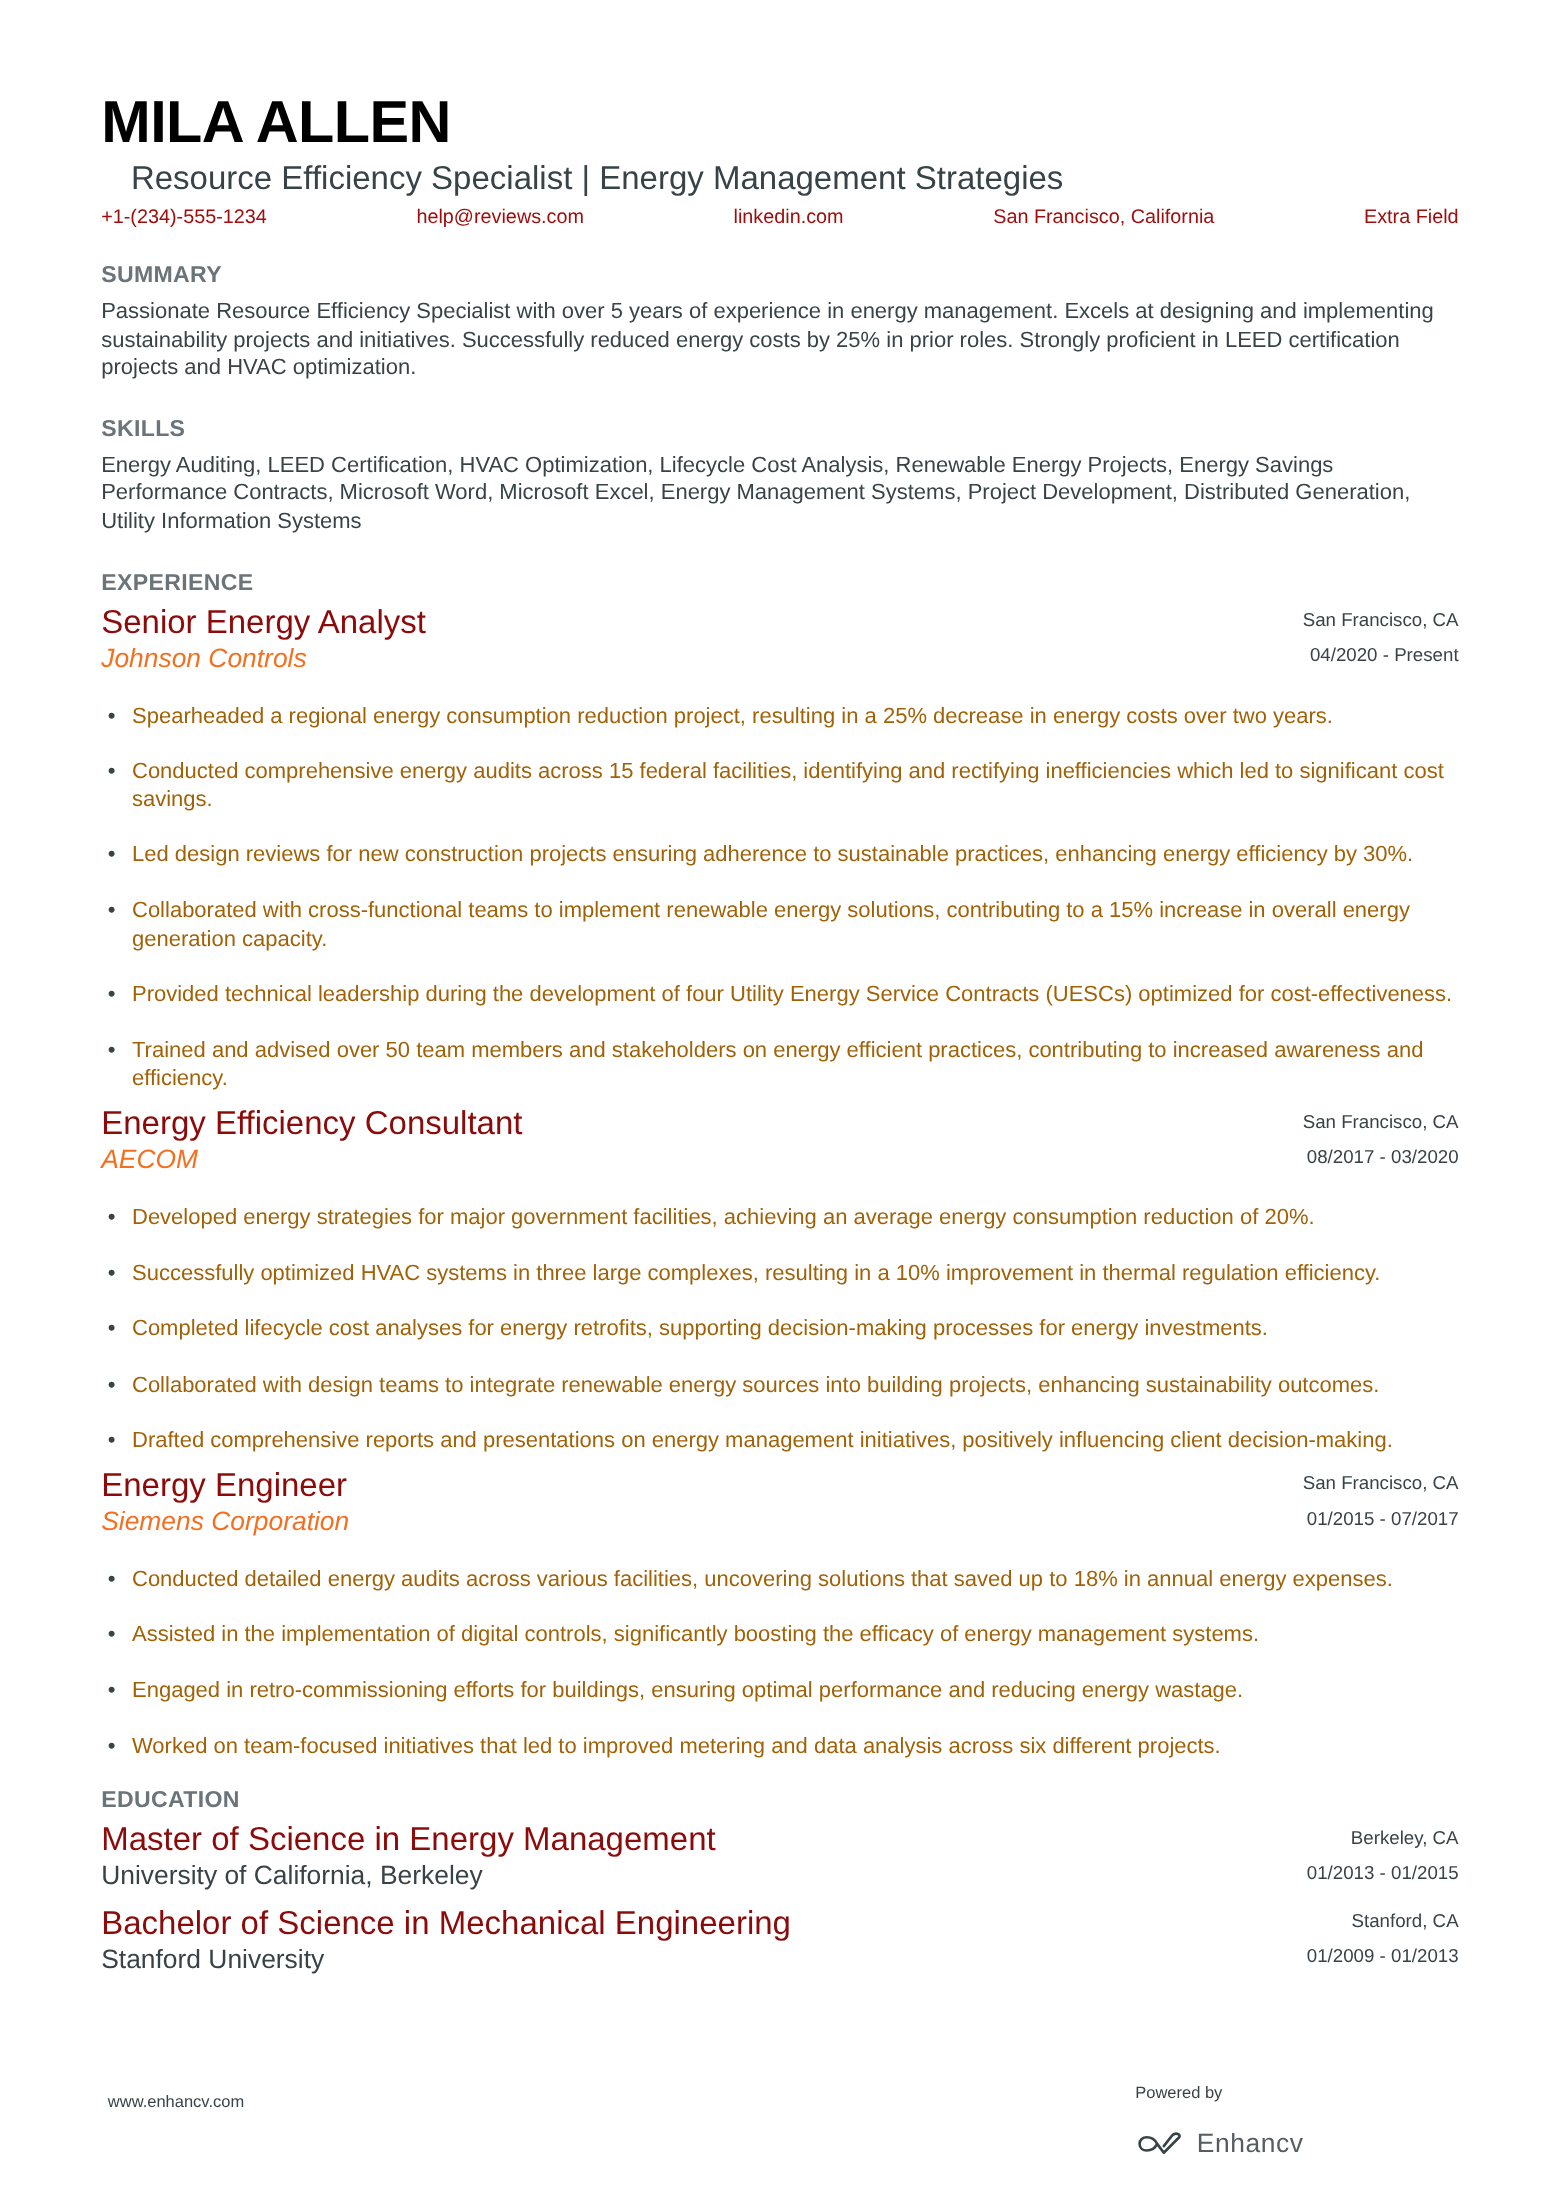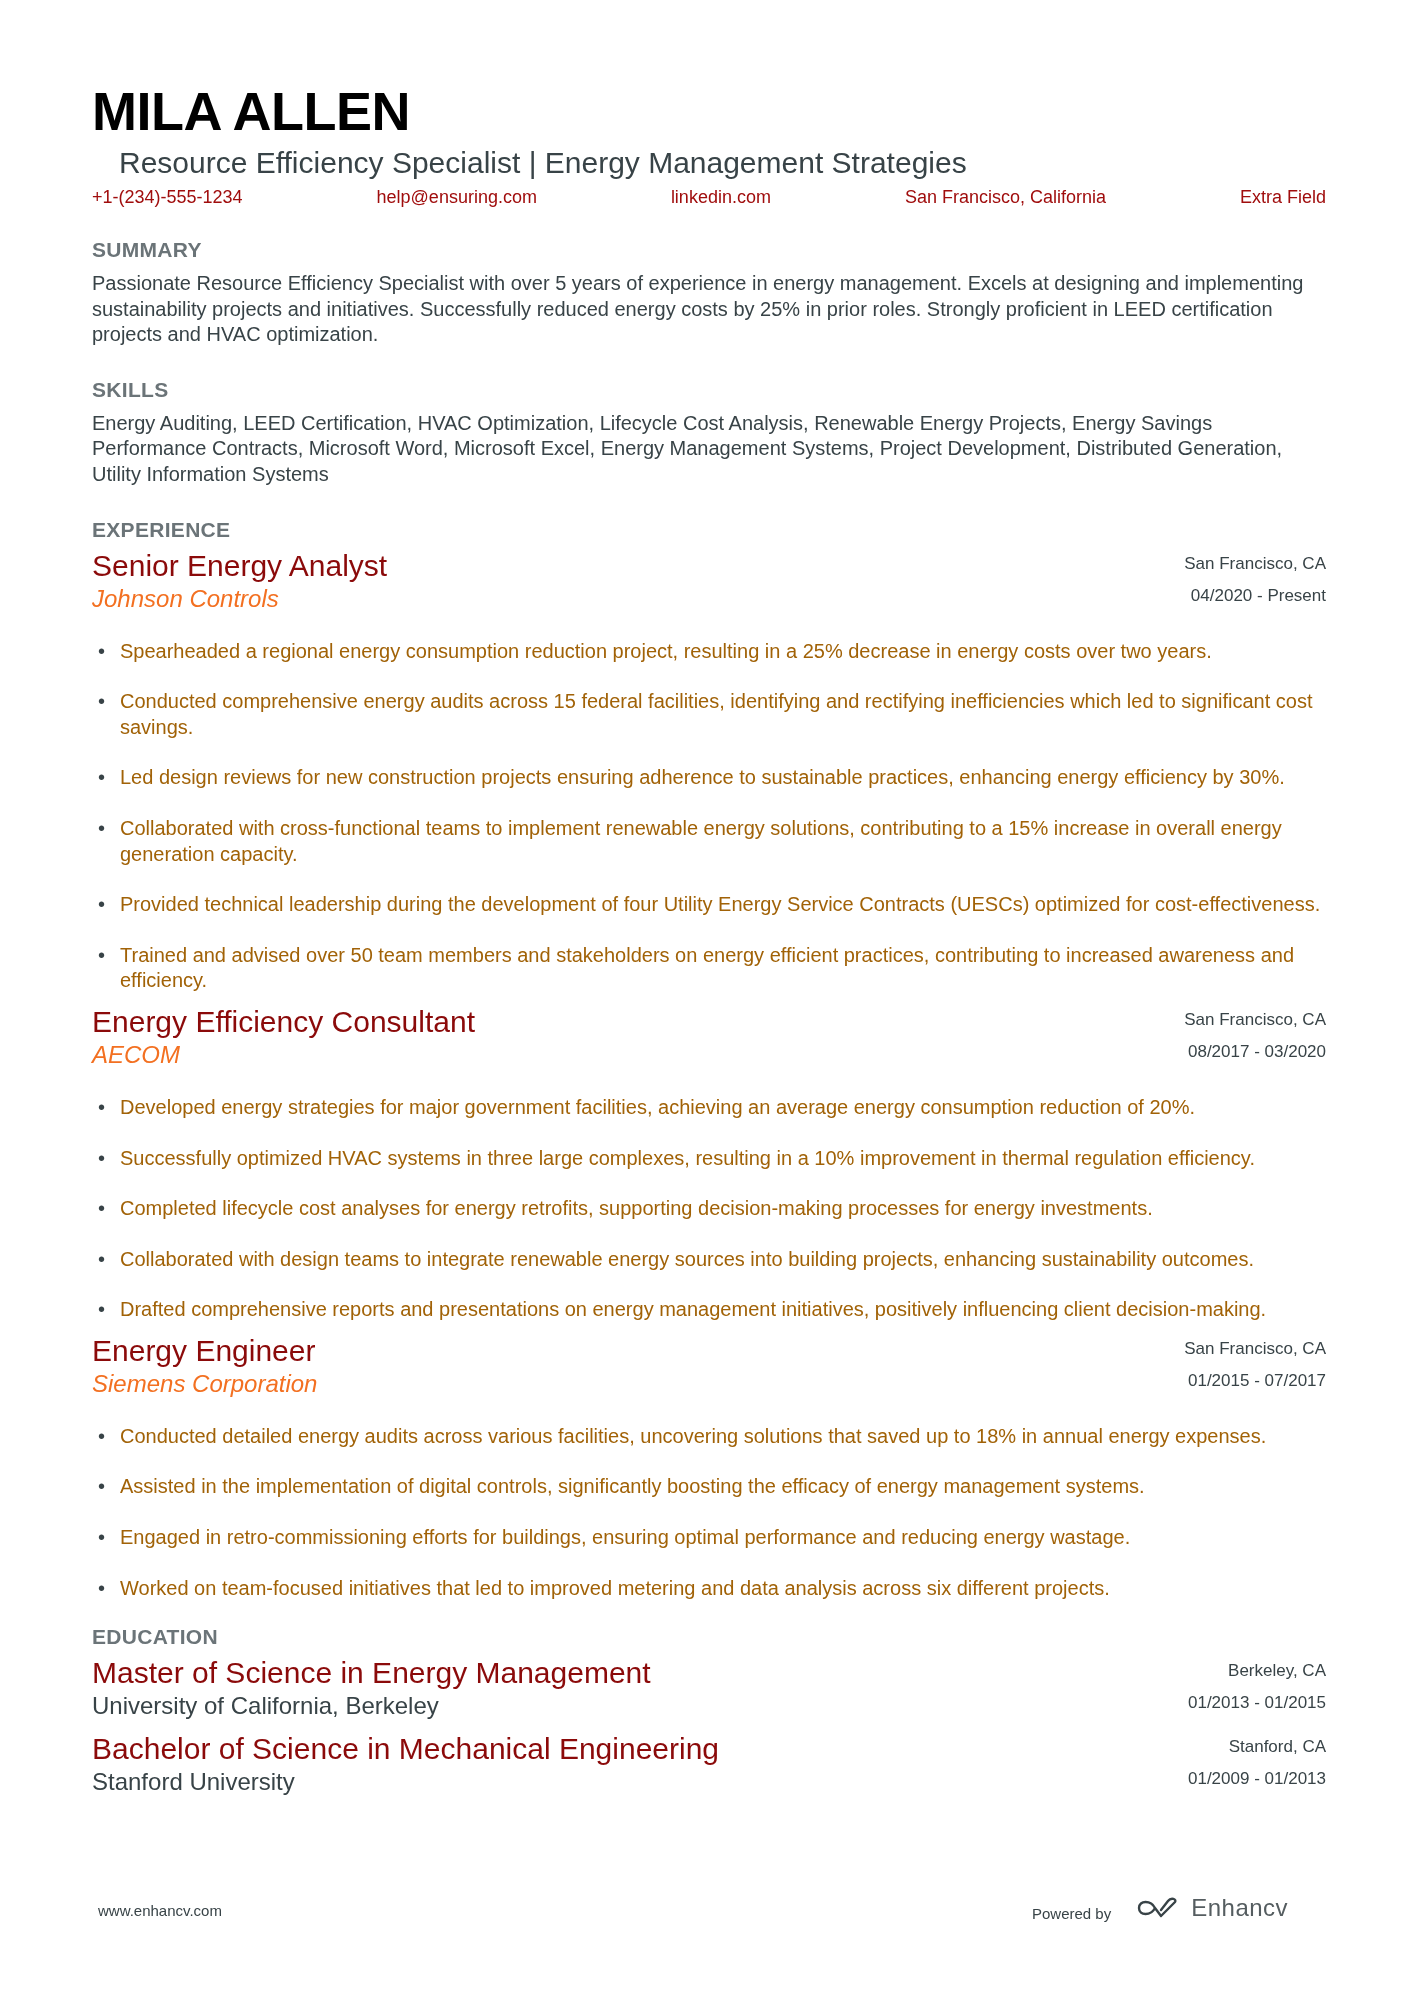--- a/index.html
+++ b/index.html
@@ -16,33 +16,33 @@
   .job-head { display: flex; justify-content: space-between; align-items: flex-start; }
   .job-title { font-size: 30px; color: #8b0a0a; line-height: 36px; }
   .job-company { font-size: 24px; color: #f37021; line-height: 30px; font-style: italic; }
   .edu-school { font-size: 24px; color: #384347; line-height: 30px; }
   .job-meta { text-align: right; font-size: 17px; color: #384347; line-height: 36px; }
   .job-meta div:first-child { line-height: 28px; margin-top: 2px; }
   .bullets { list-style: none; margin-top: 4px; }
   .bullets li { position: relative; padding-left: 28px; font-size: 20px; line-height: 25.6px; color: #a16207; margin-top: 25px; }
   .bullets li::before { content: "\2022"; position: absolute; left: 6px; top: 0; color: #384347; }
   .footer-left { position: absolute; left: 98px; top: 1902px; font-size: 15px; color: #384347; }
-  .footer-right { position: absolute; left: 1032px; top: 1894px; display: flex; align-items: flex-end; gap: 24px; }
+  .footer-right { position: absolute; left: 1032px; top: 1894px; display: flex; align-items: flex-start; gap: 24px; flex-direction: column; }
   .powered { font-size: 15px; color: #384347; }
   .brand { display: flex; align-items: center; gap: 10px; font-size: 24px; color: #555d60; letter-spacing: 0.5px; }
 </style>
 </head>
 <body>
 
 <div class="page">
   <div class="name">MILA ALLEN</div>
   <div class="headline">Resource Efficiency Specialist | Energy Management Strategies</div>
   <div class="contacts">
     <span>+1-(234)-555-1234</span>
-    <span>help@ensuring.com</span>
+    <span>help@reviews.com</span>
     <span>linkedin.com</span>
     <span>San Francisco, California</span>
     <span>Extra Field</span>
   </div>
 
   <div class="section-title" style="margin-top:26px">SUMMARY</div>
   <div class="para">Passionate Resource Efficiency Specialist with over 5 years of experience in energy management. Excels at designing and implementing sustainability projects and initiatives. Successfully reduced energy costs by 25% in prior roles. Strongly proficient in LEED certification projects and HVAC optimization.</div>
 
   <div class="section-title">SKILLS</div>
   <div class="para">Energy Auditing, LEED Certification, HVAC Optimization, Lifecycle Cost Analysis, Renewable Energy Projects, Energy Savings Performance Contracts, Microsoft Word, Microsoft Excel, Energy Management Systems, Project Development, Distributed Generation, Utility Information Systems</div>

